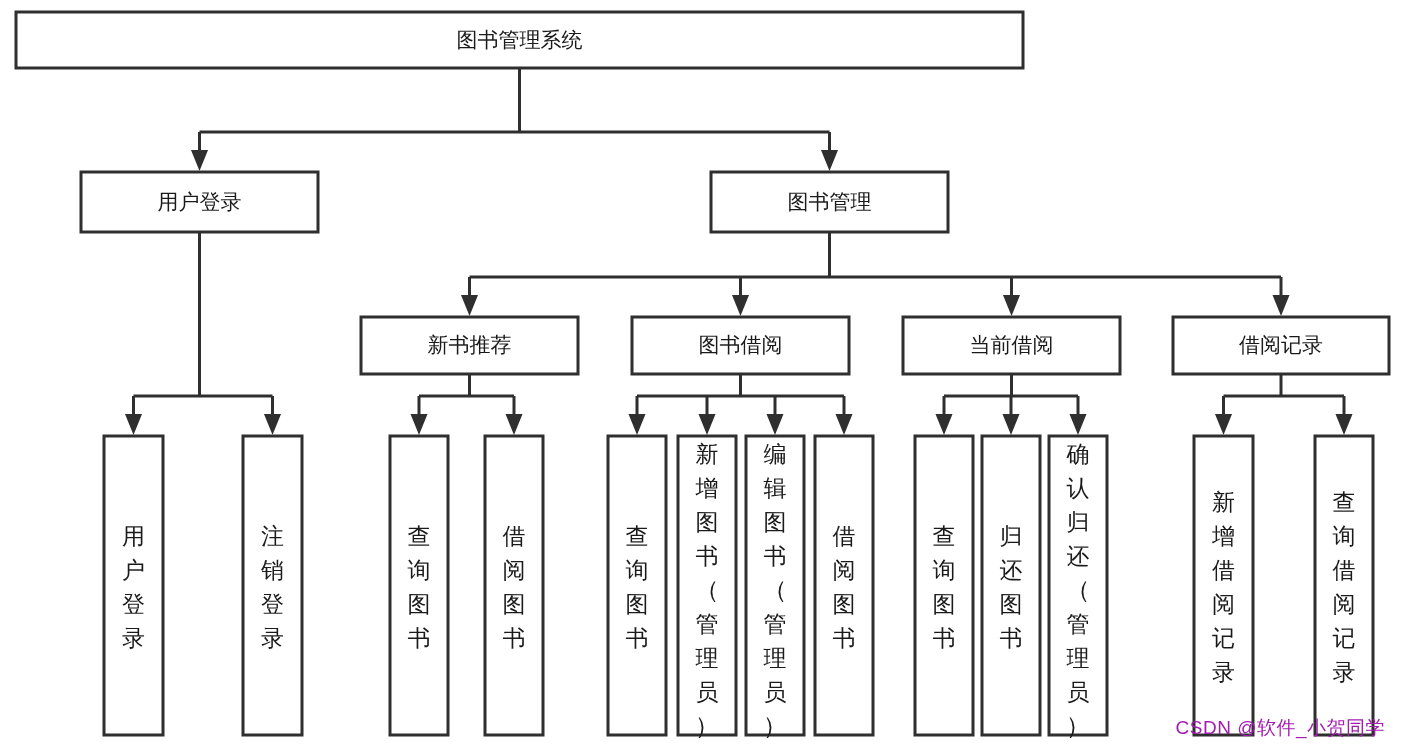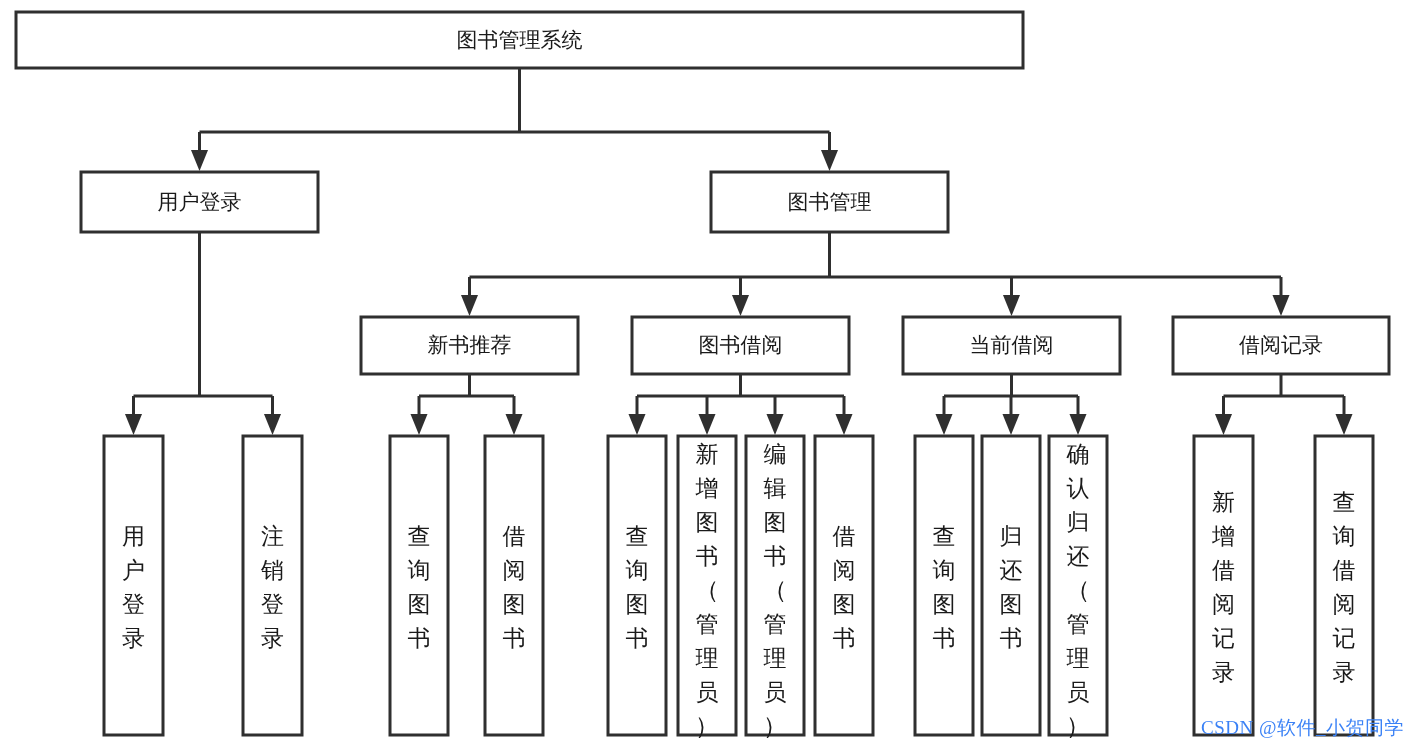--- a/index.html
+++ b/index.html
@@ -50,25 +50,25 @@
     dominant-baseline: middle;
   }
   .node-label-vert {
     font-family: "Liberation Sans", "DejaVu Sans", sans-serif;
     font-size: 23px;
     fill: #1a1a1a;
     text-anchor: middle;
   }
   .watermark {
     position: absolute;
-    right: 1px;
+    right: 20px;
     bottom: 6px;
-    font-family: Liberation Serif, serif;
+    font-family: Liberation Sans, sans-serif;
     font-size: 19px;
-    color: #3b82f6;
+    color: #a21caf;
     letter-spacing: 0.5px;
     white-space: nowrap;
     user-select: none;
   }
 </style>
 </head>
 <body>
 
 <div id="stage">
   <svg id="diagram" viewBox="0 0 1405 747">

